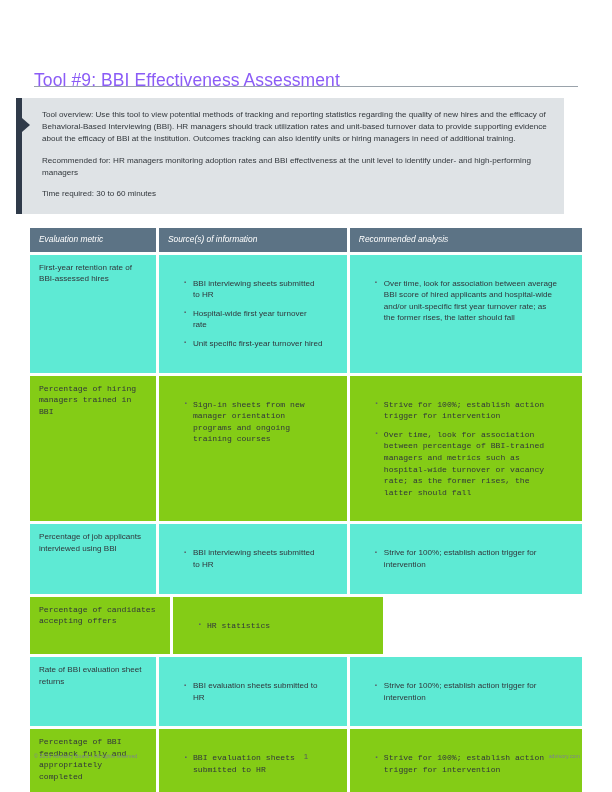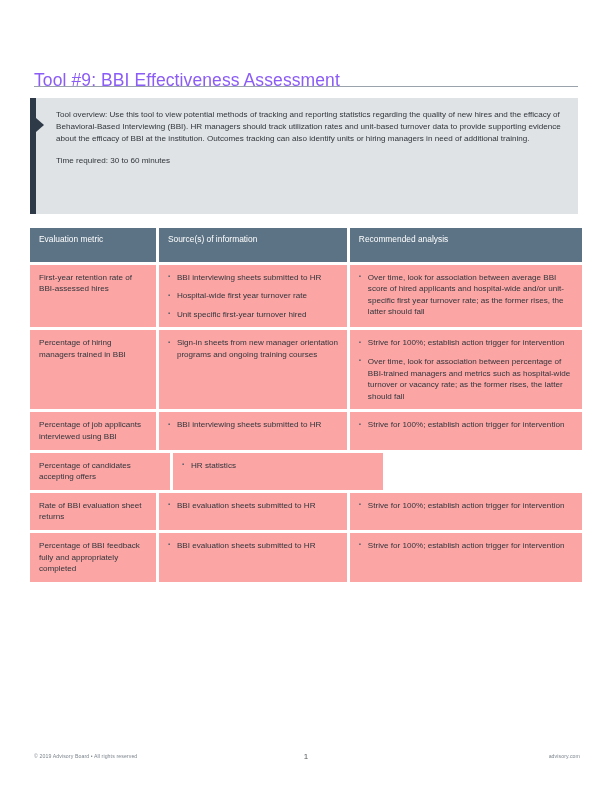--- a/index.html
+++ b/index.html
@@ -38,21 +38,21 @@
     left: 34px;
     top: 86px;
     width: 544px;
     height: 1px;
     background: #9aa3ab;
   }
 
   
   .overview {
     position: absolute;
-    left: 30px;
+    left: 16px;
     top: 98px;
     width: 548px;
     height: 116px;
     background: #dfe3e6;
     box-sizing: border-box;
   }
   .overview-bar {
     position: absolute;
     left: 0;
     top: 0;
@@ -104,28 +104,29 @@
     color: #31363b;
   }
   .c1 { width: 140px; margin-right: 3px; }
   .c2 { width: 210px; margin-right: 3px; }
   .c3 { width: 260px; }
 
   .head .tcell {
     background: #5c7385;
     color: #ffffff;
     padding-top: 6px;
-    padding-bottom: 16px;
+    padding-bottom: 6px;
     font-size: 8.4px;
-  }
-  .shade-light .tcell { background: #fca5a5; }
-  .shade-dark  .tcell { background: #fca5a5; }
+    font-style: italic;
+  }
+  .shade-light .tcell { background: #84cc16; font-family: Liberation Mono, monospace; }
+  .shade-dark  .tcell { background: #5eead4; }
 
   .tcell ul {
-    margin: 0;
+    margin: 16px;
     padding: 0;
     list-style: none;
   }
   .tcell ul li {
     position: relative;
     padding-left: 9px;
     margin-bottom: 7px;
   }
   .tcell ul li:last-child { margin-bottom: 0; }
   .tcell ul li::before {
@@ -177,20 +178,21 @@
 <div class="page">
 
   <h1 class="title">Tool #9: BBI Effectiveness Assessment</h1>
   <div class="title-rule"></div>
 
   <div class="overview">
     <div class="overview-bar"></div>
     <div class="overview-arrow"></div>
     <div class="overview-body">
       <p>Tool overview: Use this tool to view potential methods of tracking and reporting statistics regarding the quality of new hires and the efficacy of Behavioral-Based Interviewing (BBI). HR managers should track utilization rates and unit-based turnover data to provide supporting evidence about the efficacy of BBI at the institution. Outcomes tracking can also identify units or hiring managers in need of additional training.</p>
+      <p>Recommended for: HR managers monitoring adoption rates and BBI effectiveness at the unit level to identify under- and high-performing managers</p>
       <p>Time required: 30 to 60 minutes</p>
     </div>
   </div>
 
   <div class="tbl">
 
     <div class="trow head">
       <div class="tcell c1">Evaluation metric</div>
       <div class="tcell c2">Source(s) of information</div>
       <div class="tcell c3">Recommended analysis</div>

